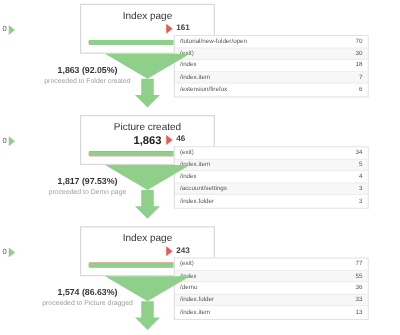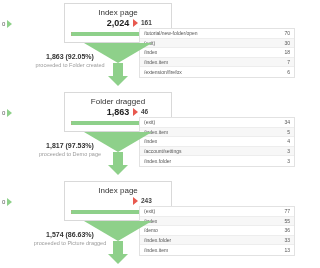--- a/index.html
+++ b/index.html
@@ -121,21 +121,20 @@
 <div class="funnel">
 
   <div class="step step-0">
     <div class="entry">
       <span class="entry-count">0</span>
       <span class="tri-right-green"></span>
     </div>
 
     <div class="box">
       <div class="box-title">Index page</div>
-      <div class="box-value">2,024</div>
       <div class="bar">
         <div class="bar-fill" style="width: 92.05%;"></div>
       </div>
     </div>
 
     <div class="exit">
       <span class="tri-right-red"></span>
       <span class="exit-count">161</span>
     </div>
 
@@ -172,21 +171,21 @@
     </div>
   </div>
 
   <div class="step step-1">
     <div class="entry">
       <span class="entry-count">0</span>
       <span class="tri-right-green"></span>
     </div>
 
     <div class="box">
-      <div class="box-title">Folder dragged</div>
+      <div class="box-title">Picture created</div>
       <div class="box-value">1,863</div>
       <div class="bar">
         <div class="bar-fill" style="width: 97.53%;"></div>
       </div>
     </div>
 
     <div class="exit">
       <span class="tri-right-red"></span>
       <span class="exit-count">46</span>
     </div>

